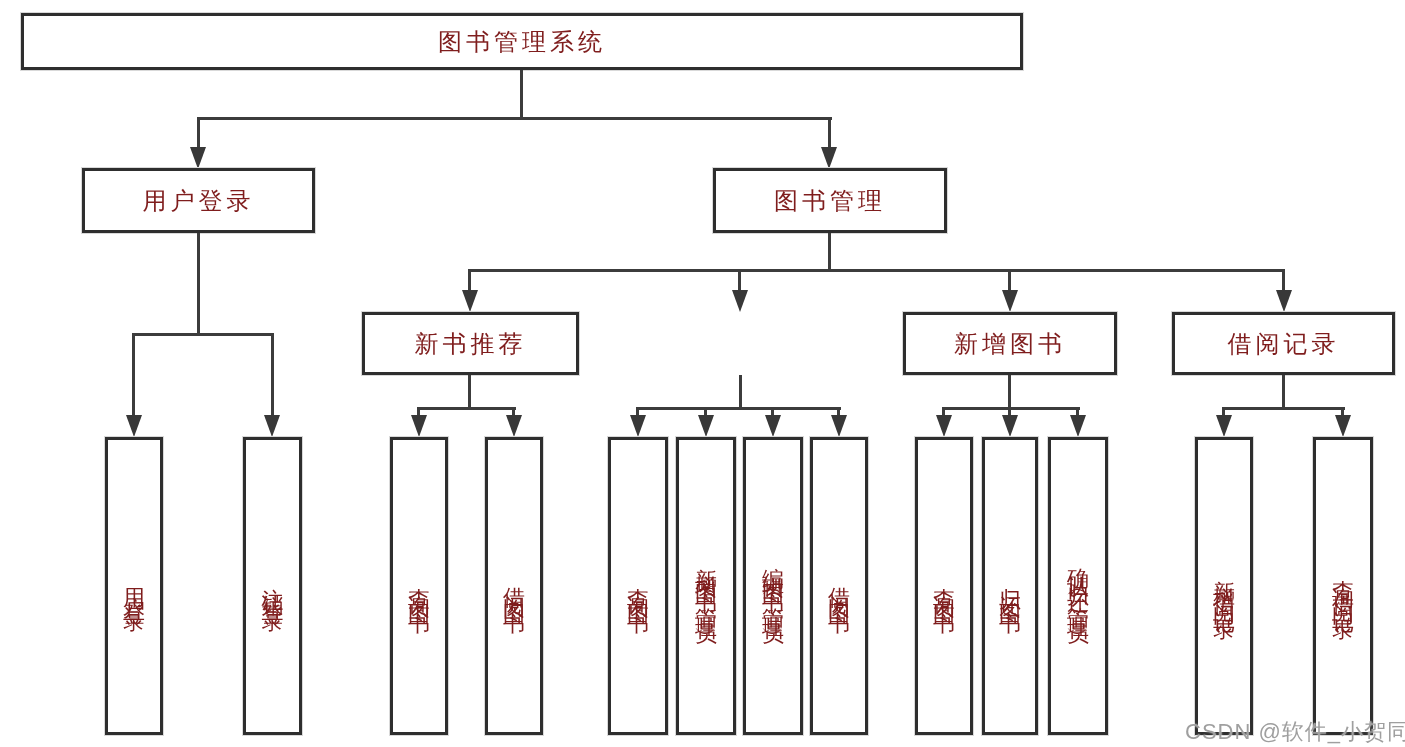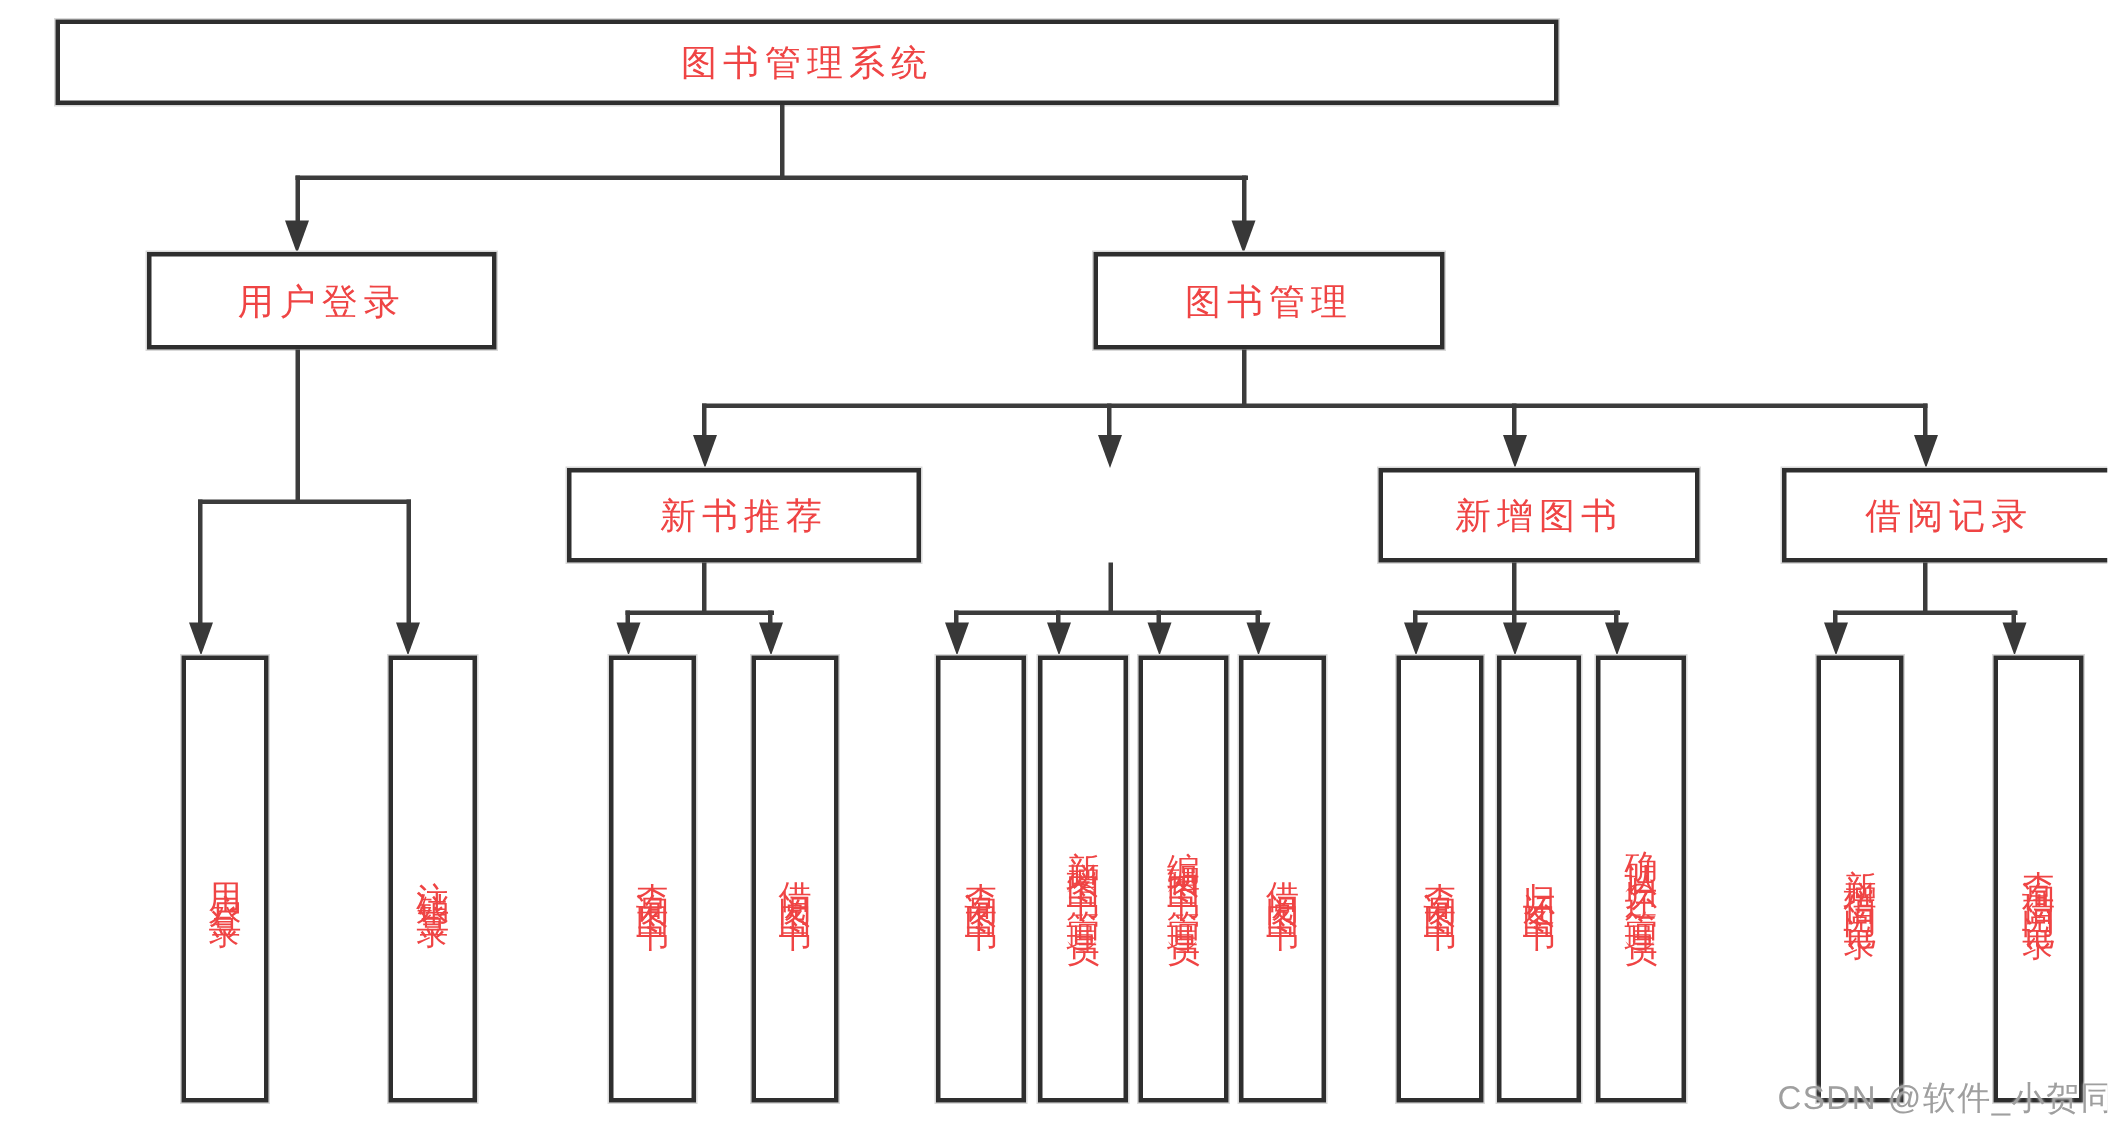--- a/index.html
+++ b/index.html
@@ -4,22 +4,21 @@
 <style>
   html,body{margin:0;padding:0;background:#ffffff;}
   .stage{
     position:relative;width:1405px;height:747px;background:#ffffff;overflow:hidden;
     font-family:"Liberation Sans","DejaVu Sans",sans-serif;color:#0d0d0d;
   }
   .box{
     position:absolute;box-sizing:border-box;background:#ffffff;
     border:3px solid #2e2e2e;box-shadow:0 0 0 1px #d9d9d9;
     display:flex;align-items:center;justify-content:center;
-    color:#ef4444;
-    margin-left:16px;
+    color:#7f1d1d;
   }
   .box.h{font-size:24px;letter-spacing:4px;white-space:nowrap;}
   .box.v{writing-mode:vertical-lr;text-orientation:mixed;font-size:22px;letter-spacing:8px;line-height:1;padding:6px 0;}
   .hline{position:absolute;height:3px;background:#3c3c3c;}
   .vline{position:absolute;width:3px;background:#3c3c3c;}
   .arrow{
     position:absolute;width:0;height:0;
     border-left:8px solid transparent;border-right:8px solid transparent;
     border-top:22px solid #383838;
   }
@@ -57,21 +56,21 @@
   <div class="hline" style="left:468px;top:269px;width:817px;"></div>
   <div class="vline" style="left:468px;top:269px;height:23px;"></div>
   <div class="vline" style="left:738px;top:269px;height:23px;"></div>
   <div class="vline" style="left:1008px;top:269px;height:23px;"></div>
   <div class="vline" style="left:1282px;top:269px;height:23px;"></div>
   <div class="arrow" style="left:462px;top:290px;"></div>
   <div class="arrow" style="left:732px;top:290px;"></div>
   <div class="arrow" style="left:1002px;top:290px;"></div>
   <div class="arrow" style="left:1276px;top:290px;"></div>
 
-  <div class="box h" style="left:362px;top:312px;width:236px;height:63px;">新书推荐</div>
+  <div class="box h" style="left:362px;top:312px;width:217px;height:63px;">新书推荐</div>
   <div class="box h" style="left:903px;top:312px;width:214px;height:63px;">新增图书</div>
   <div class="box h" style="left:1172px;top:312px;width:223px;height:63px;">借阅记录</div>
 
   <div class="vline" style="left:468px;top:375px;height:35px;"></div>
   <div class="hline" style="left:417px;top:407px;width:99px;"></div>
   <div class="vline" style="left:417px;top:407px;height:10px;"></div>
   <div class="vline" style="left:512px;top:407px;height:10px;"></div>
   <div class="arrow" style="left:411px;top:415px;"></div>
   <div class="arrow" style="left:506px;top:415px;"></div>
 

